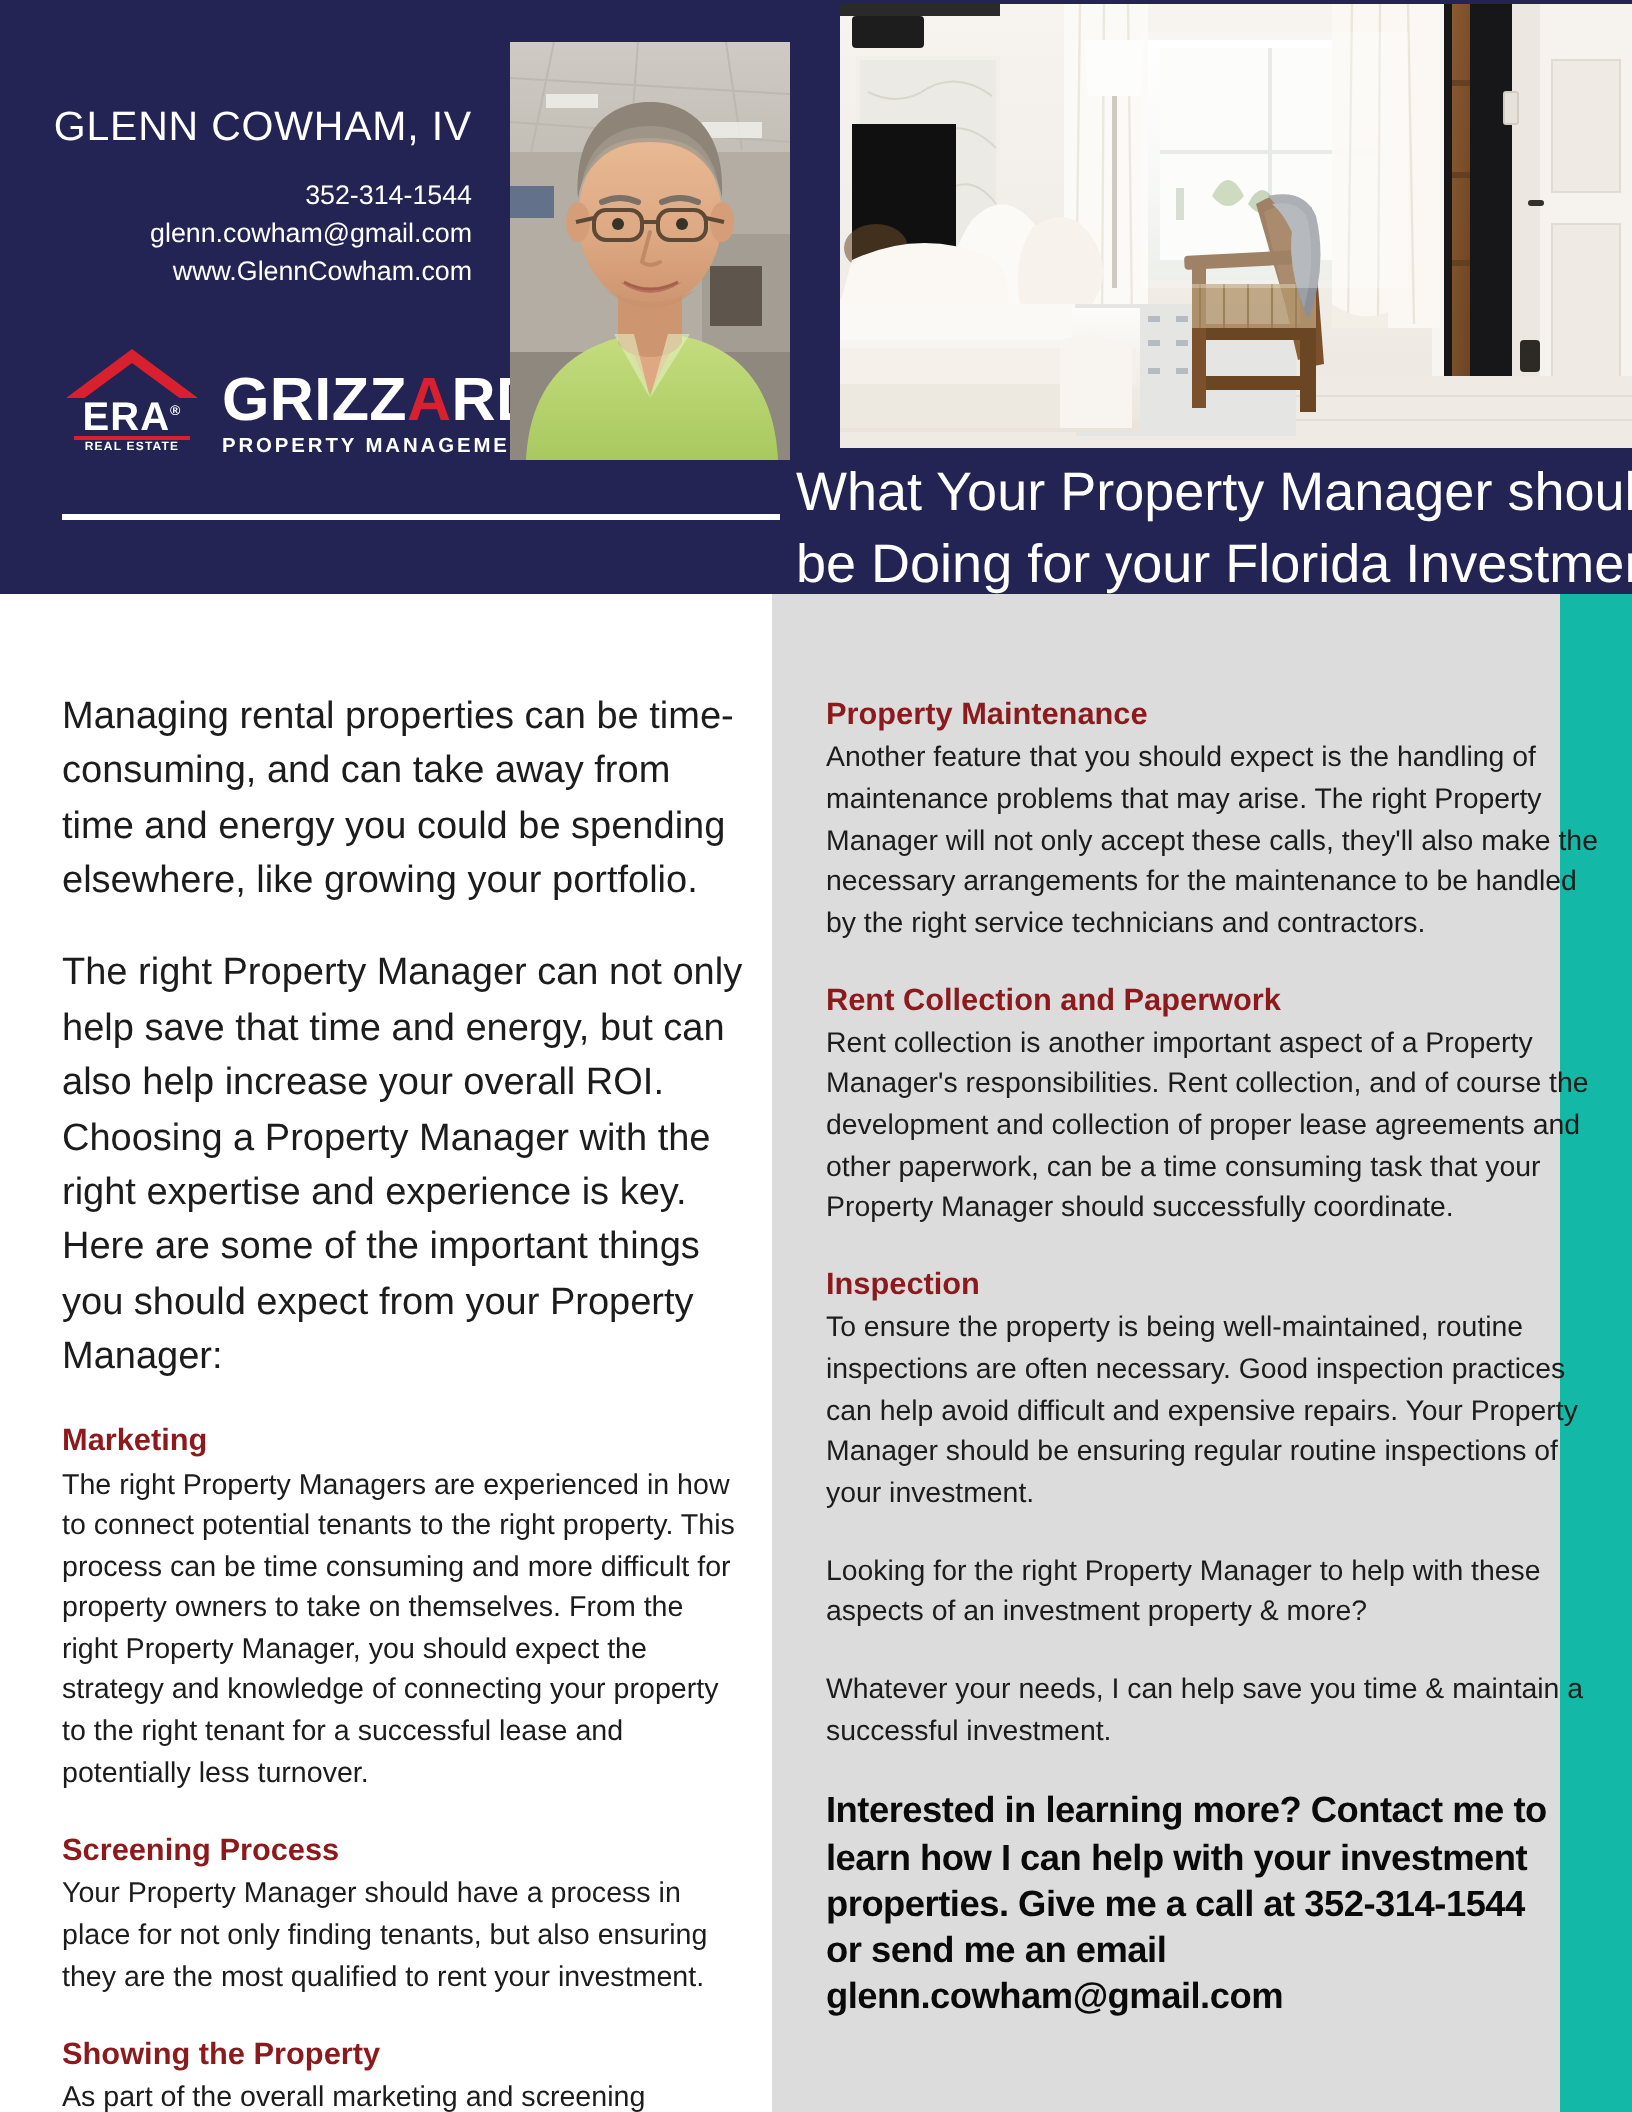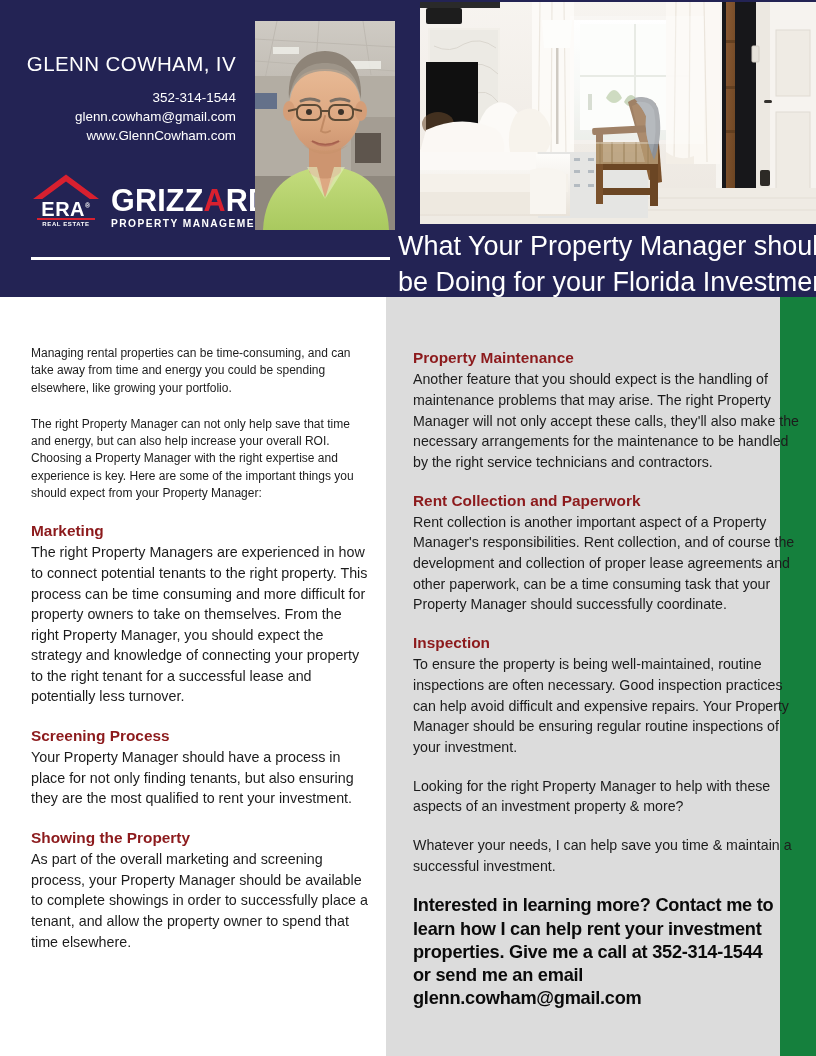--- a/index.html
+++ b/index.html
@@ -9,21 +9,21 @@
     height: 1056px;
     background: #ffffff;
     font-family: "Liberation Sans", sans-serif;
     overflow: hidden;
   }
 
   #page {
     position: relative;
     width: 816px;
     height: 1056px;
-    background: #15803d;
+    background: #14b8a6;
     overflow: hidden;
   }
 
   
   .header {
     position: absolute;
     left: 0; top: 0;
     width: 816px; height: 297px;
     background: #232354;
   }
@@ -189,21 +189,21 @@
     left: 31px; top: 48px;
     width: 342px;
   }
   .right-inner {
     position: absolute;
     left: 27px; top: 51px;
     width: 390px;
   }
 
   .body-p {
-    font-size: 12px;
+    font-size: 19px;
     line-height: 1.44;
     color: #1c1c1c;
     margin-bottom: 19px;
   }
   .right-inner .body-p {
     font-size: 14.2px;
     line-height: 1.455;
     margin-bottom: 18px;
   }
 
@@ -536,21 +536,21 @@
       <div>
         <div class="sec-head">Inspection</div>
         <p class="sec-body">To ensure the property is being well-maintained, routine inspections are often necessary. Good inspection practices can help avoid difficult and expensive repairs. Your Property Manager should be ensuring regular routine inspections of your investment.</p>
       </div>
 
       <p class="body-p">Looking for the right Property Manager to help with these aspects of an investment property &amp; more?</p>
       <p class="body-p">Whatever your needs, I can help save you time &amp; maintain a successful investment.</p>
 
       <div class="cta">
         <div>Interested in learning more? Contact me to</div>
-        <div>learn how I can help rent your investment</div>
+        <div>learn how I can help with your investment</div>
         <div>properties.  Give me a call at 352-314-1544</div>
         <div>or send me an email</div>
         <div>glenn.cowham@gmail.com</div>
       </div>
     </div>
   </div>
 
 </div>
 
 </body></html>

